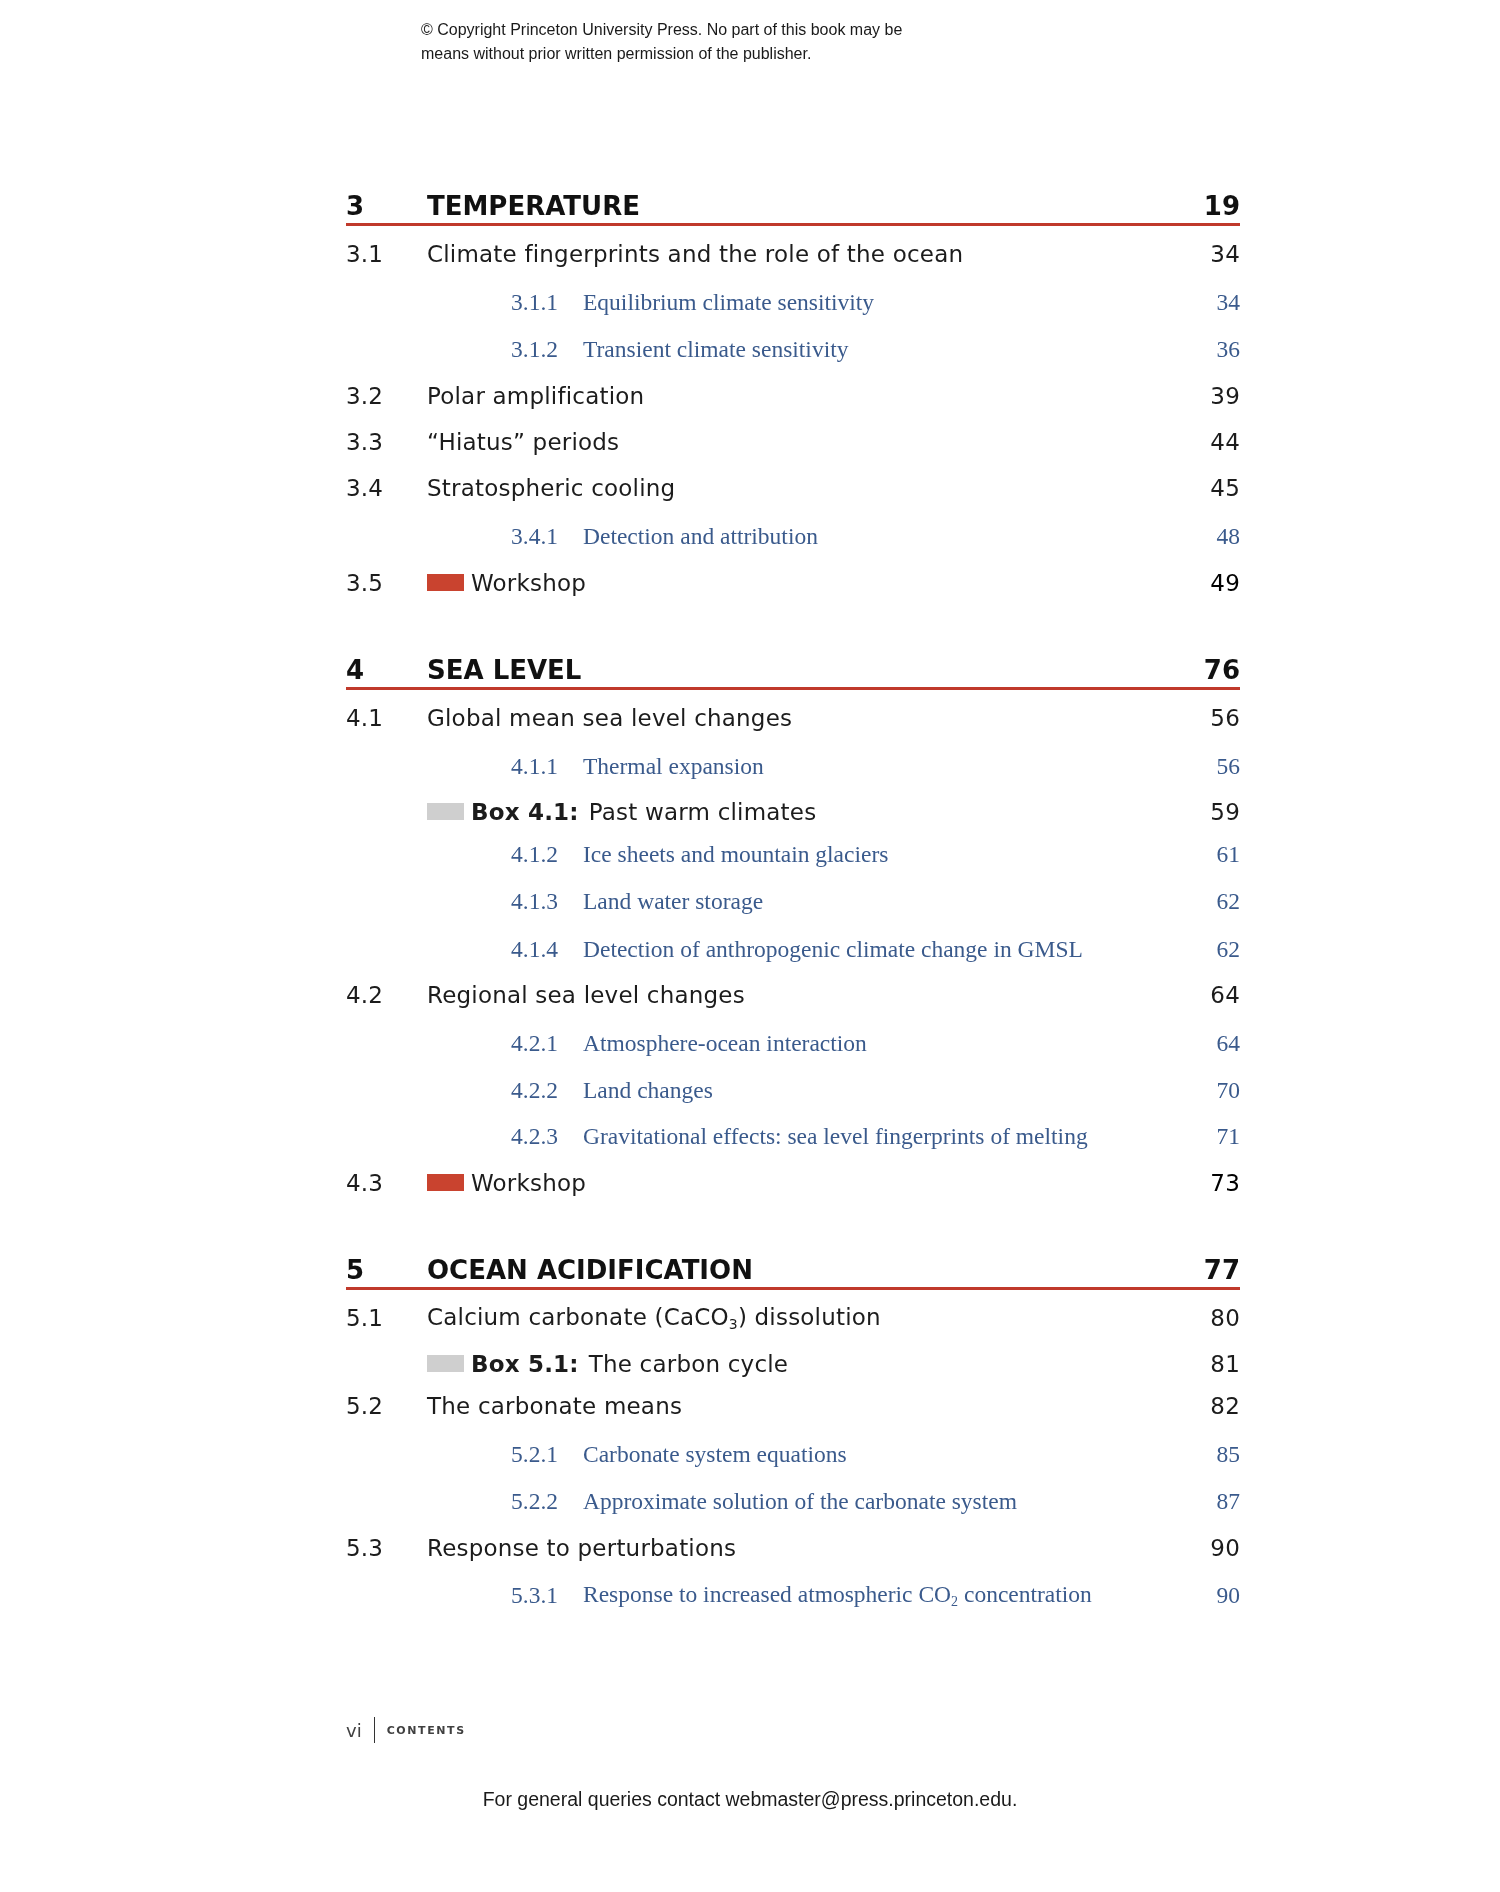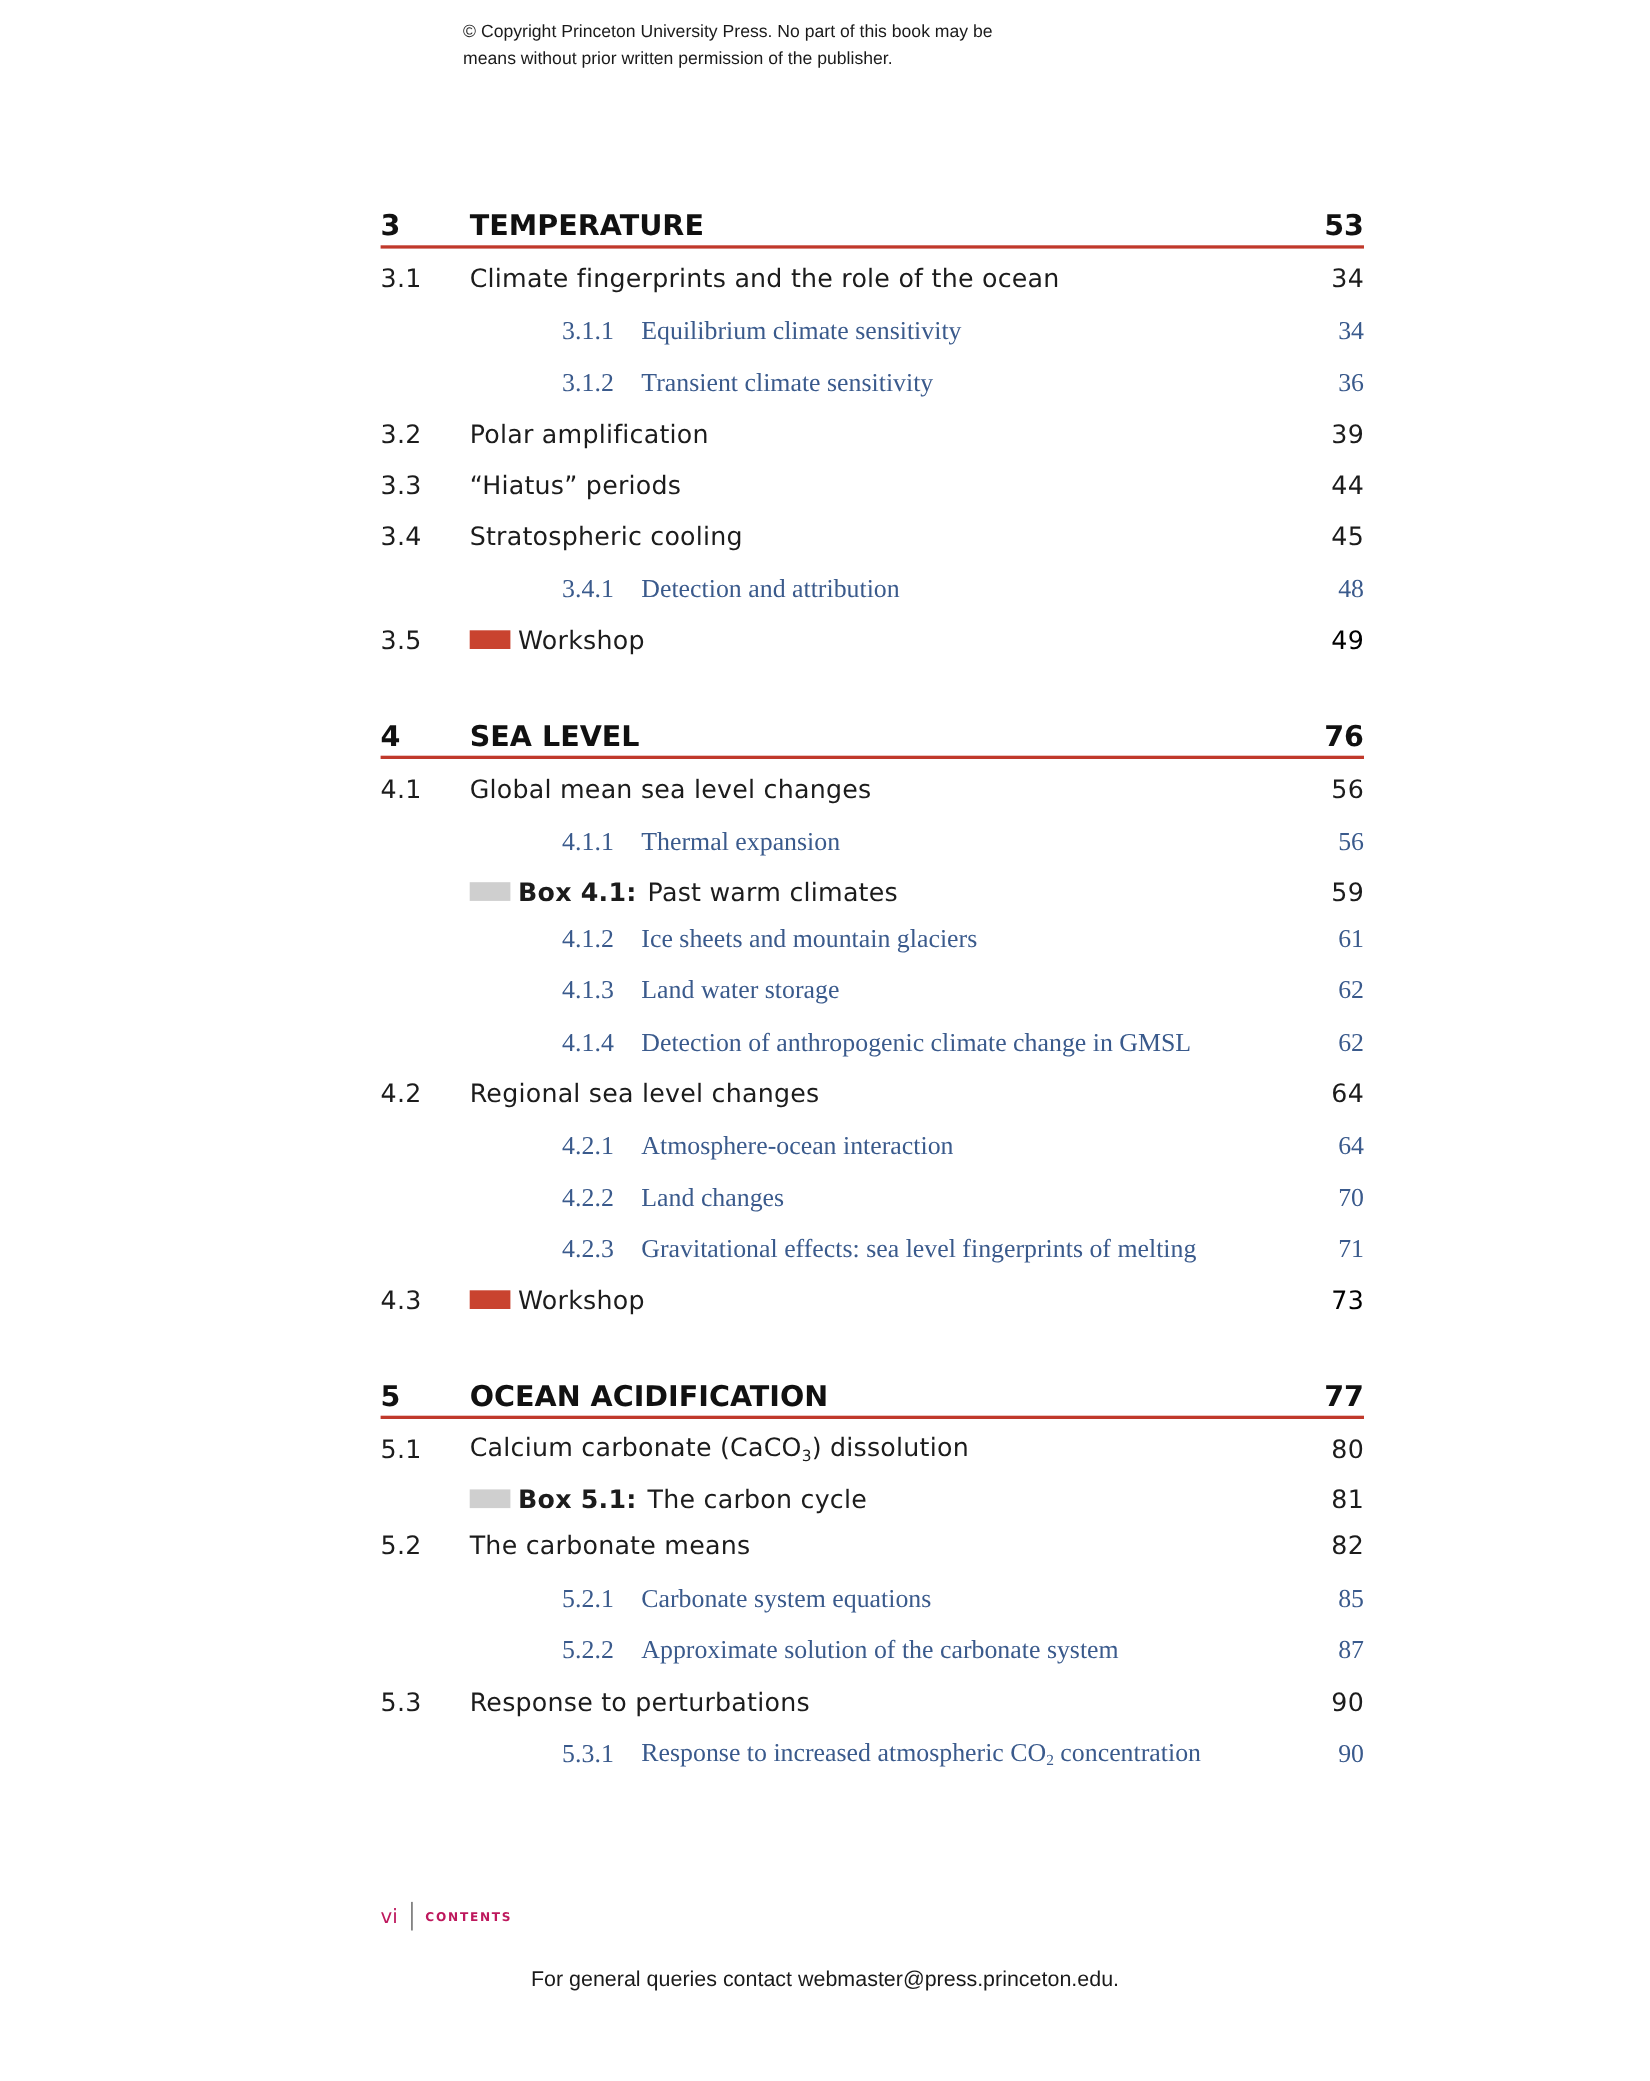--- a/index.html
+++ b/index.html
@@ -19,38 +19,38 @@
   .sub { font-family:"Liberation Serif", serif; font-size:23.5px; color:#3a5a8c; }
   .sub .num { left:165px; }
   .sub .title { left:237px; }
   .swatch { display:inline-block; width:37px; height:17px; vertical-align:middle; margin-right:7px; position:relative; top:-2px; }
   .swatch.red { background:#c9432f; }
   .swatch.grey { background:#cfcfcf; }
   .red-page { color:#000000; }
   .boxlabel { font-weight:bold; margin-right:10px; }
   sub.chem { font-size:14px; vertical-align:-4px; }
   .footer-left { position:absolute; left:346px; top:1716px; height:28px;
-    font-family:"DejaVu Sans", sans-serif; font-size:18px; color:#be185d; display:flex; align-items:center;margin-top:12px; }
+    font-family:"DejaVu Sans", sans-serif; font-size:18px; color:#404040; display:flex; align-items:center; }
   .footer-left .bar { width:1px; height:26px; background:#333; margin:0 12px; }
   .footer-left .label { font-weight:bold; letter-spacing:1.6px; font-size:11px; }
   .queries { position:absolute; left:0; width:1500px; top:1788px; text-align:center;
     font-family:"Liberation Sans", sans-serif; font-size:19.5px; color:#1a1a1a; }
 </style>
 </head>
 <body>
 
 <div class="copyright">
   <div>© Copyright Princeton University Press. No part of this book may be</div>
   <div>means without prior written permission of the publisher.</div>
 </div>
 
 <div class="row chap" style="top:186px">
   <span class="num">3</span>
   <span class="title">TEMPERATURE</span>
-  <span class="page">53</span>
+  <span class="page">19</span>
 </div>
 <div class="rule" style="top:223px"></div>
 
 <div class="row sans" style="top:234px">
   <span class="num">3.1</span>
   <span class="title">Climate fingerprints and the role of the ocean</span>
   <span class="page">34</span>
 </div>
 <div class="row sub" style="top:282px">
   <span class="num">3.1.1</span>

